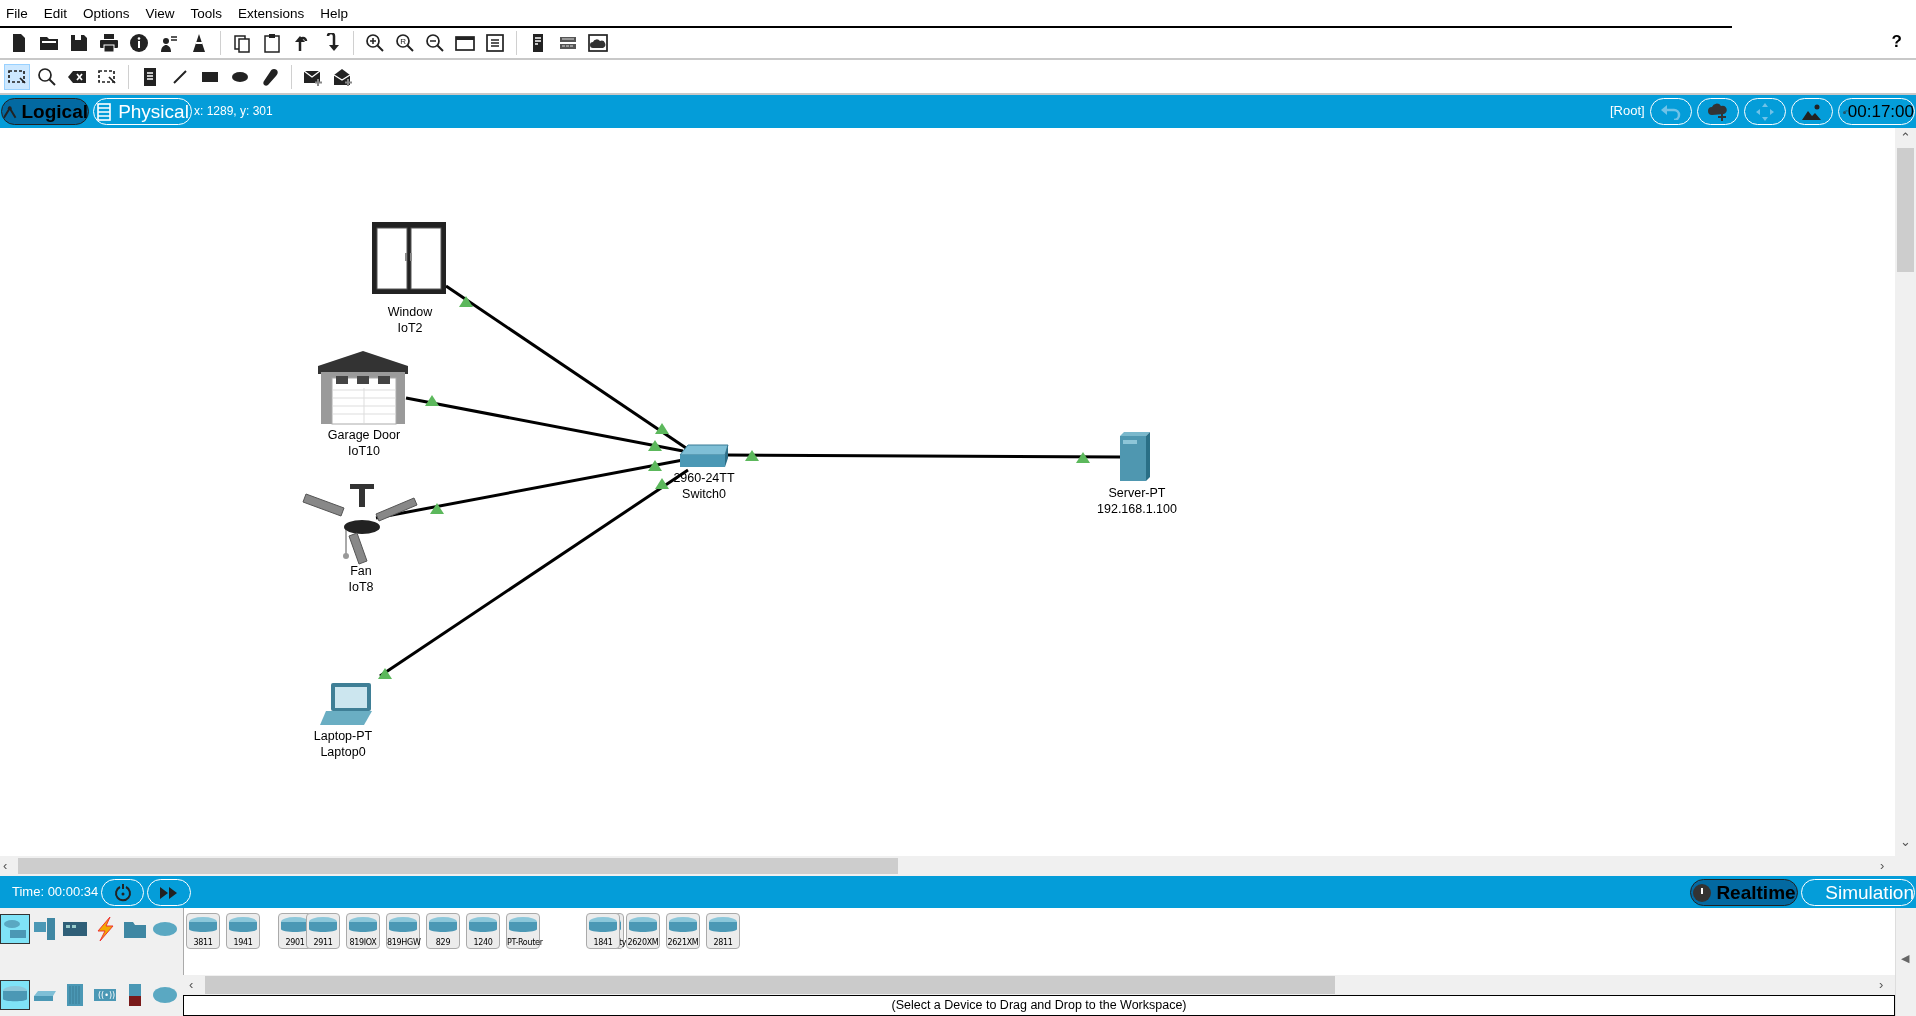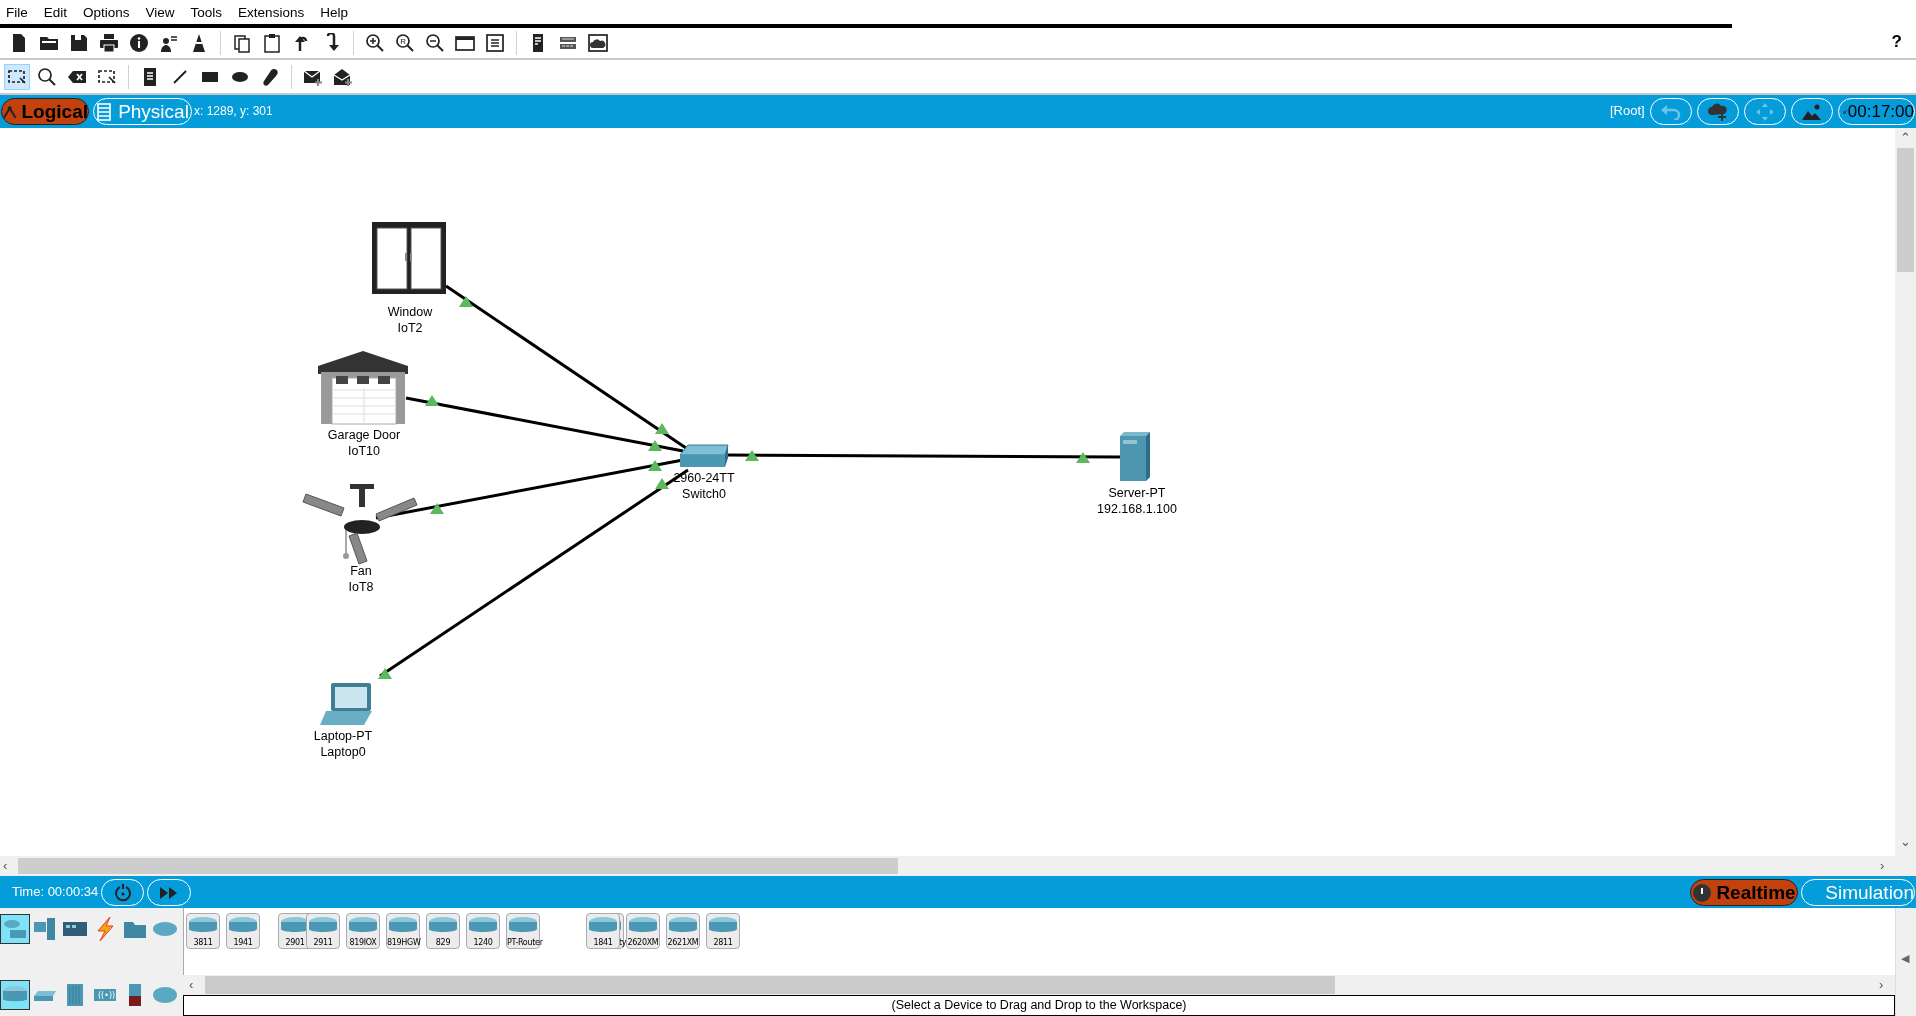--- a/index.html
+++ b/index.html
@@ -2,39 +2,39 @@
 <html><head>
 <meta charset="utf-8">
 <style>
   * { box-sizing: border-box; margin: 0; padding: 0; }
   html, body { width: 1916px; height: 1016px; overflow: hidden; background: #fff;
     font-family: "Liberation Sans", sans-serif; font-size: 13px; color: #000; }
   .abs { position: absolute; }
 
   
   #menubar { position: absolute; left: 0; top: 0; width: 1732px; height: 28px; background: #fff;
-    border-bottom: 4px solid #000000; display: flex; align-items: center; padding-left: 4px; }
+    border-bottom: 2px solid #000000; display: flex; align-items: center; padding-left: 4px; }
   #menubar .mi { padding: 0 8px 0 2px; margin-right: 6px; font-size: 13.5px; cursor: default; }
 
   
   .toolbar { position: absolute; left: 0; width: 1916px; display: flex; align-items: center; background: #fff; }
   #tb1 { top: 28px; height: 32px; border-bottom: 2px solid #c8c8c8; padding-left: 4px; }
   #tb2 { top: 60px; height: 35px; border-bottom: 2px solid #c8c8c8; padding-left: 2px; }
   .tbtn { width: 26px; height: 26px; margin: 0 2px; display: flex; align-items: center; justify-content: center; }
   .tbtn svg { width: 20px; height: 20px; }
   .tsep { width: 1px; height: 24px; background: #d0d0d0; margin: 0 6px; }
   .tbtn.active { background: #cde8ff; border: 1px solid #99d1ff; }
   #help-btn { position: absolute; right: 14px; top: 4px; font-weight: bold; font-size: 17px; }
 
   
   .bluebar { position: absolute; left: 0; width: 1916px; background: #049dd9; }
   #topbar { top: 95px; height: 33px; }
   .pill { position: absolute; height: 27px; border: 1.5px solid #fff; border-radius: 14px;
     display: flex; align-items: center; justify-content: center; color: #fff; }
-  .pill.white { background: #c2410c; color: #000; border-color: #222; }
+  .pill.white { background: #0369a1; color: #000; border-color: #222; }
   .pill-label { font-size: 19px; }
   .pill.white .pill-label { font-weight: bold; }
   #coords { position: absolute; left: 194px; top: 9px; color: #fff; font-size: 12px; }
   #root-label { position: absolute; left: 1610px; top: 8px; color: #fff; font-size: 13px; }
   .timer-label { font-size: 17px; color: #000000; }
 
   
   #canvas { position: absolute; left: 0; top: 128px; width: 1895px; height: 728px; background: #fff; overflow: hidden; padding-left: 28px; }
   #vscroll { position: absolute; left: 1895px; top: 128px; width: 21px; height: 748px; background: #f0f0f0; }
   #vscroll .thumb { position: absolute; left: 2px; top: 20px; width: 17px; height: 124px; background: #cdcdcd; }

